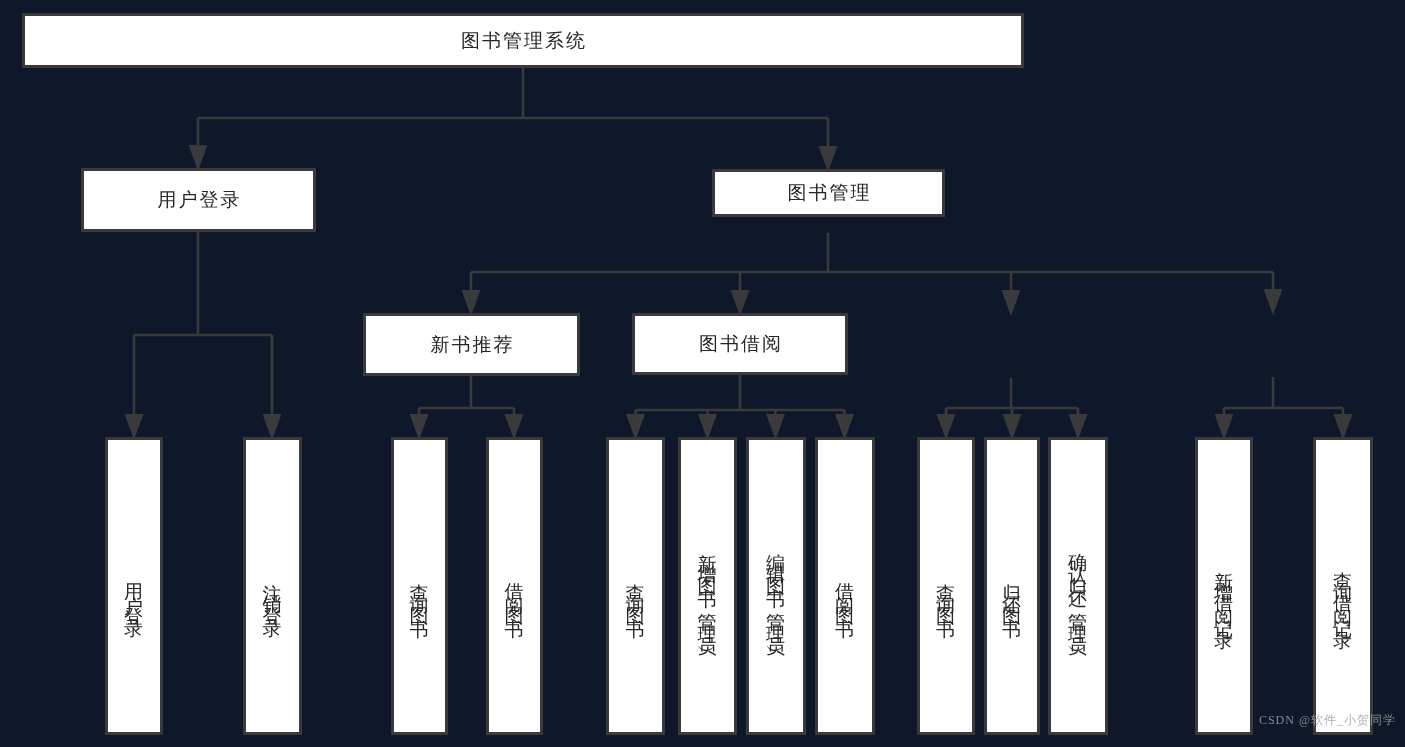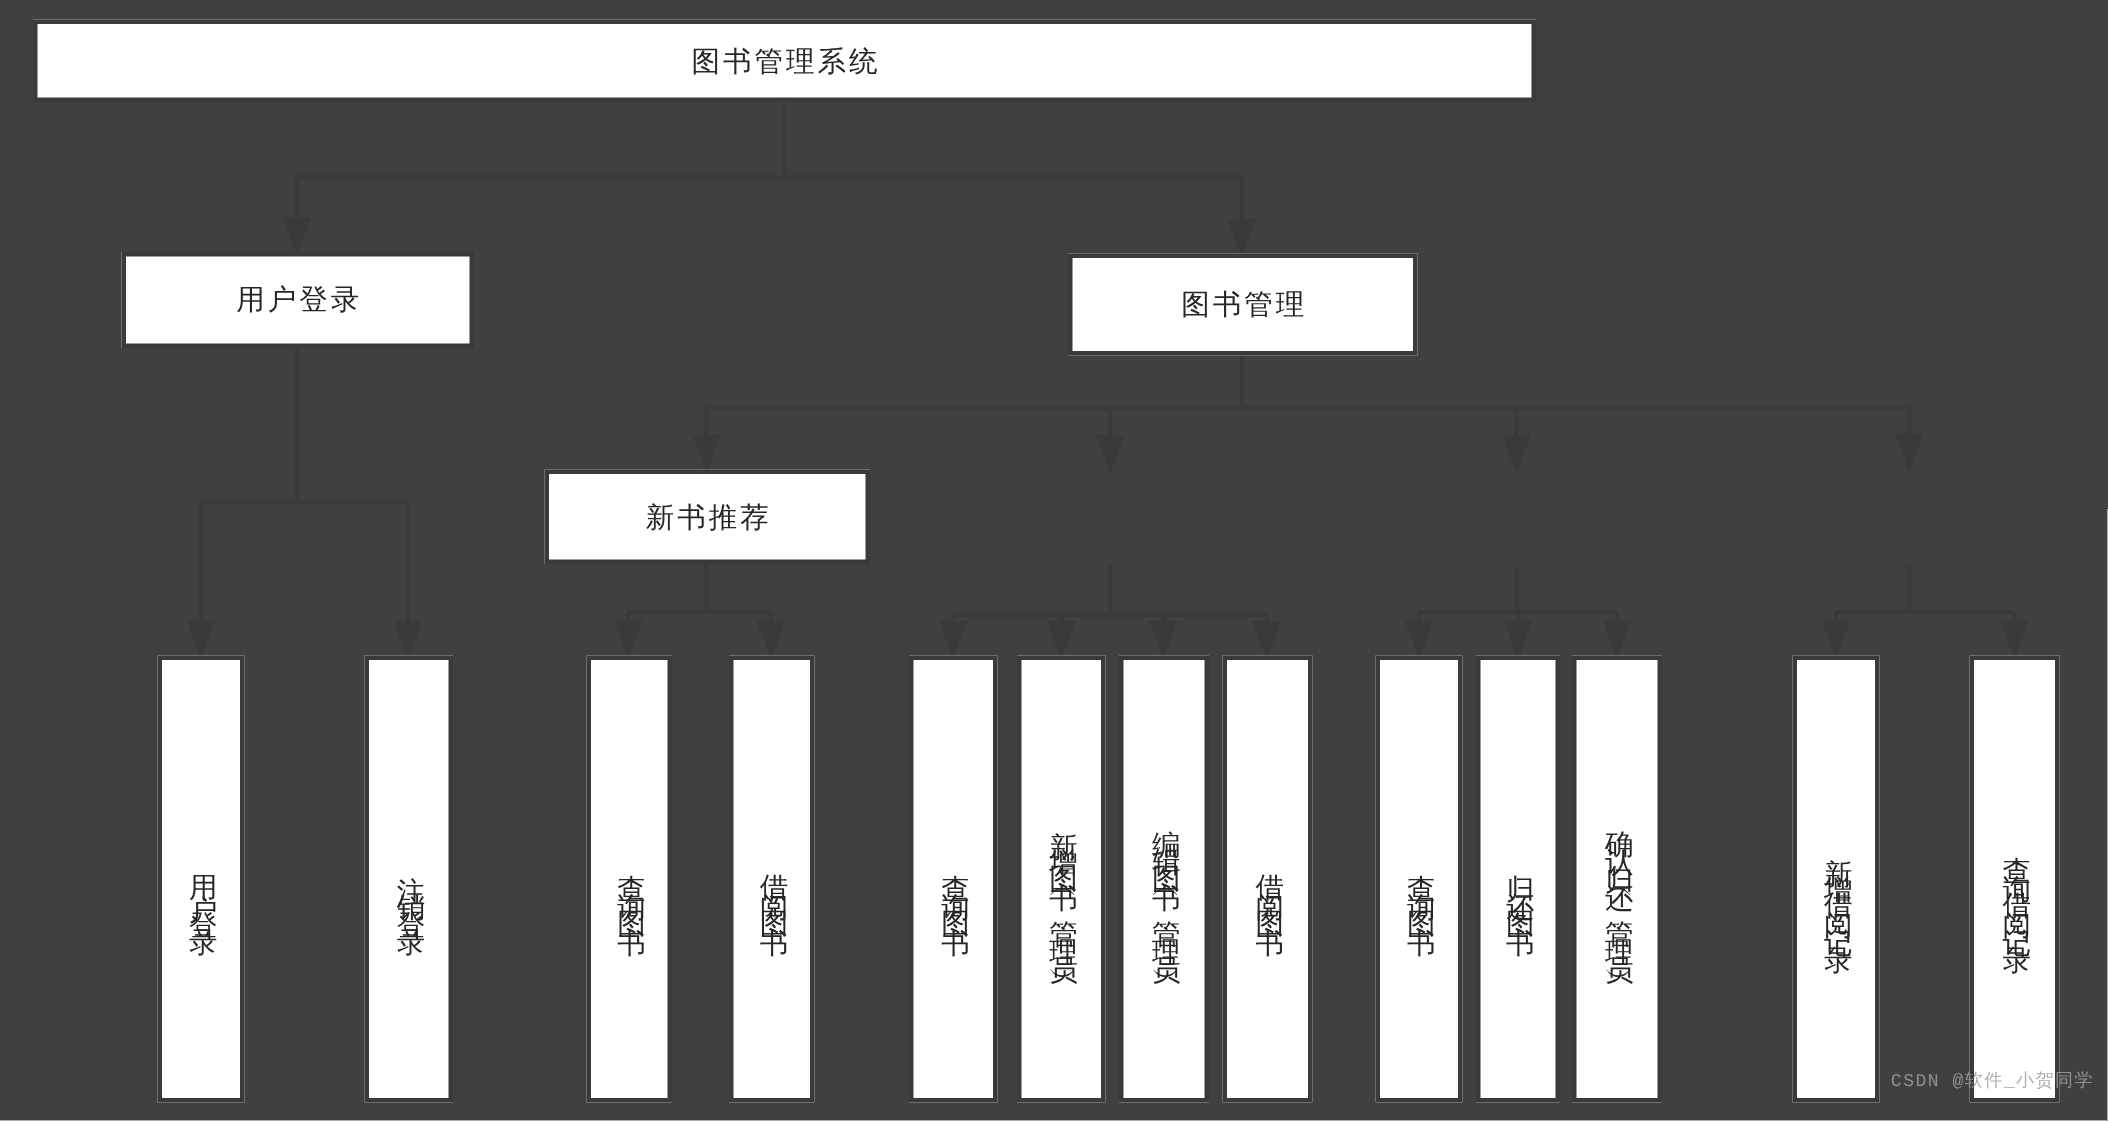--- a/index.html
+++ b/index.html
@@ -4,22 +4,22 @@
 <style>
   :root{
     --line: #3a3a3a;
     --text: #262626;
     --wm: #9e9e9e;
   }
   html,body{margin:0;padding:0;background:#ffffff;}
   .canvas{
     position:relative;
     width:1405px;height:747px;
-    background:#404040;
-    font-family:Liberation Mono, monospace;
+    background:#0f172a;
+    font-family:Liberation Serif, serif;
     overflow:hidden;
   }
   .wires{position:absolute;left:0;top:0;width:1405px;height:747px;}
   .wires path{stroke:var(--line);stroke-width:2.6;fill:none;}
   .wires polygon{fill:var(--line);stroke:none;}
   .node{
     position:absolute;
     box-sizing:border-box;
     border:3px solid var(--line);
     background:#ffffff;
@@ -107,26 +107,29 @@
     </g>
   </svg>
 
   <div class="node" style="left:22px;top:13px;width:1002px;height:55px">
     <span class="hlabel">图书管理系统</span>
   </div>
 
   <div class="node" style="left:81px;top:168px;width:235px;height:64px">
     <span class="hlabel">用户登录</span>
   </div>
-  <div class="node" style="left:712px;top:169px;width:233px;height:68px">
+  <div class="node" style="left:712px;top:169px;width:233px;height:48px">
     <span class="hlabel">图书管理</span>
   </div>
 
   <div class="node" style="left:363px;top:313px;width:217px;height:63px">
     <span class="hlabel">新书推荐</span>
+  </div>
+  <div class="node" style="left:632px;top:313px;width:216px;height:62px">
+    <span class="hlabel">图书借阅</span>
   </div>
 
   <div class="node leaf" style="left:105px;width:58px">
     <span class="vlabel">用户登录</span>
   </div>
   <div class="node leaf" style="left:243px;width:59px">
     <span class="vlabel">注销登录</span>
   </div>
 
   <div class="node leaf" style="left:391px;width:57px">

